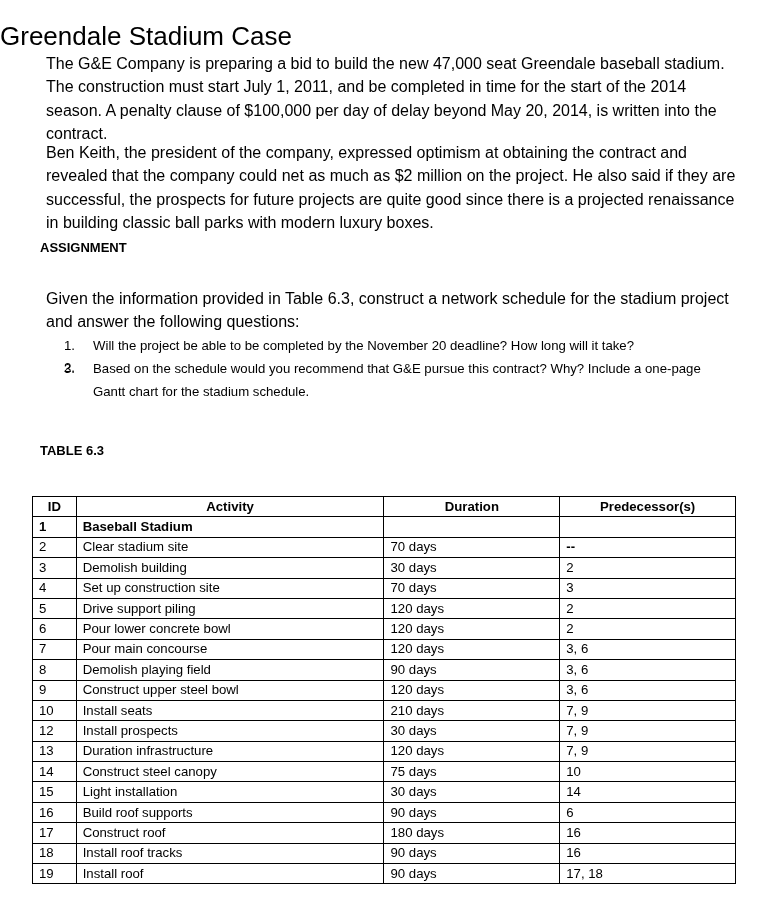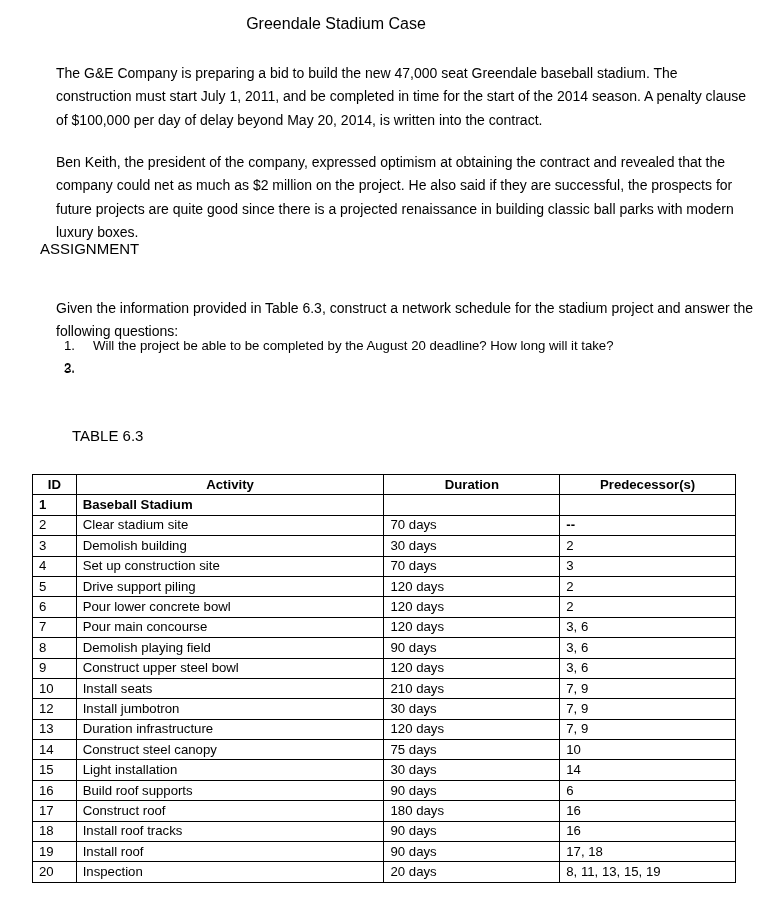--- a/index.html
+++ b/index.html
@@ -3,38 +3,38 @@
 <meta charset="utf-8">
 <style>
   html, body { margin: 0; padding: 0; background: #ffffff; }
   body {
     width: 770px; height: 915px; position: relative; overflow: hidden;
     font-family: "Liberation Sans", "DejaVu Sans", sans-serif;
     color: #000;
   }
   .title {
     position: absolute; left: 0; width: 672px; top: 4px;
-    text-align: center; font-size: 16px; font-weight: normal;
+    font-size: 26px; font-weight: normal;
     letter-spacing: 0px;
   }
   .para {
     position: absolute; left: 40px; width: 700px;
-    font-size: 14px; line-height: 23.3px; margin: 16px;
+    font-size: 16px; line-height: 23.3px; margin: 6px;
   }
   .heading {
-    position: absolute; left: 40px; font-size: 15px; font-weight: normal; margin: 0;
+    position: absolute; left: 40px; font-size: 13px; font-weight: bold; margin: 0;
   }
   .qlist {
     position: absolute; left: 64px; width: 670px; margin: 0; padding: 0; list-style: none;
     font-size: 13.2px; line-height: 22px;
   }
   .qlist li { position: relative; padding-left: 29px; }
   .qlist .num { position: absolute; left: 0; top: 0; }
   table.t63 {
-    position: absolute; left: 32px; top: 474px; width: 704px;
+    position: absolute; left: 32px; top: 496px; width: 704px;
     border-collapse: collapse; font-size: 13.2px; table-layout: fixed;
   }
   table.t63 td, table.t63 th {
     border: 1px solid #000; padding: 0 0 0 6px; height: 19.4px; line-height: 18px;
     text-align: left; white-space: nowrap; overflow: hidden;
   }
   table.t63 th { font-weight: bold; text-align: center; padding: 0; }
   .c-id { width: 42px; }
   .c-act { width: 296px; }
   .c-dur { width: 169px; }
@@ -49,31 +49,32 @@
 <p class="para" style="top:46px;">The G&amp;E Company is preparing a bid to build the new 47,000 seat Greendale baseball stadium. The construction must start July 1, 2011, and be completed in time for the start of the 2014 season. A penalty clause of $100,000 per day of delay beyond May 20, 2014, is written into the contract.</p>
 <p class="para" style="top:135px;">Ben Keith, the president of the company, expressed optimism at obtaining the contract and revealed that the company could net as much as $2 million on the project. He also said if they are successful, the prospects for future projects are quite good since there is a projected renaissance in building classic ball parks with modern luxury boxes.</p>
 
 <h2 class="heading" style="top:240px;">ASSIGNMENT</h2>
 
 <p class="para" style="top:281px;">Given the information provided in Table 6.3, construct a network schedule for the stadium project and answer the following questions:</p>
 
 <ol class="qlist" style="top:335px;">
   <li>
     <span class="num">1.</span>
-    <span>Will the project be able to be completed by the August 20 deadline? How long will it take?</span>
+    <span>Will the project be able to be completed by the November 20 deadline? How long will it take?</span>
   </li>
   <li>
     <span class="num">2.</span>
   </li>
   <li style="line-height:23px;">
     <span class="num">3.</span>
+    <span>Based on the schedule would you recommend that G&amp;E pursue this contract? Why? Include a one-page Gantt chart for the stadium schedule.</span>
   </li>
 </ol>
 
-<h3 class="heading" style="top:427px;margin-left:32px;">TABLE 6.3</h3>
+<h3 class="heading" style="top:443px;">TABLE 6.3</h3>
 
 <table class="t63">
   <colgroup>
     <col class="c-id">
       <col class="c-act">
       <col class="c-dur">
       <col class="c-pred">
   </colgroup>
   <thead>
     <tr>
@@ -139,21 +140,21 @@
         <td>3, 6</td>
       </tr>
       <tr>
         <td>10</td>
         <td>Install seats</td>
         <td>210 days</td>
         <td>7, 9</td>
       </tr>
       <tr>
         <td>12</td>
-        <td>Install jumbotron</td>
+        <td>Install prospects</td>
         <td>30 days</td>
         <td>7, 9</td>
       </tr>
       <tr>
         <td>13</td>
         <td>Duration infrastructure</td>
         <td>120 days</td>
         <td>7, 9</td>
       </tr>
       <tr>
@@ -185,20 +186,14 @@
         <td>Install roof tracks</td>
         <td>90 days</td>
         <td>16</td>
       </tr>
       <tr>
         <td>19</td>
         <td>Install roof</td>
         <td>90 days</td>
         <td>17, 18</td>
       </tr>
-      <tr>
-        <td>20</td>
-        <td>Inspection</td>
-        <td>20 days</td>
-        <td>8, 11, 13, 15, 19</td>
-      </tr>
     </tbody>
 </table>
 
 </body></html>

